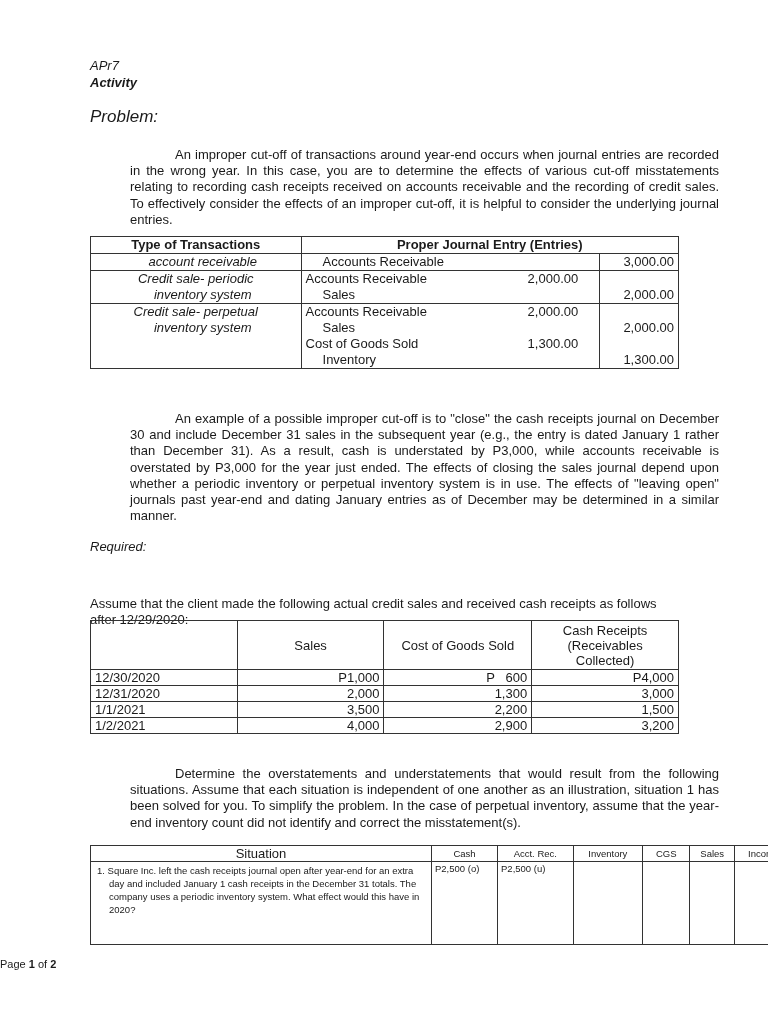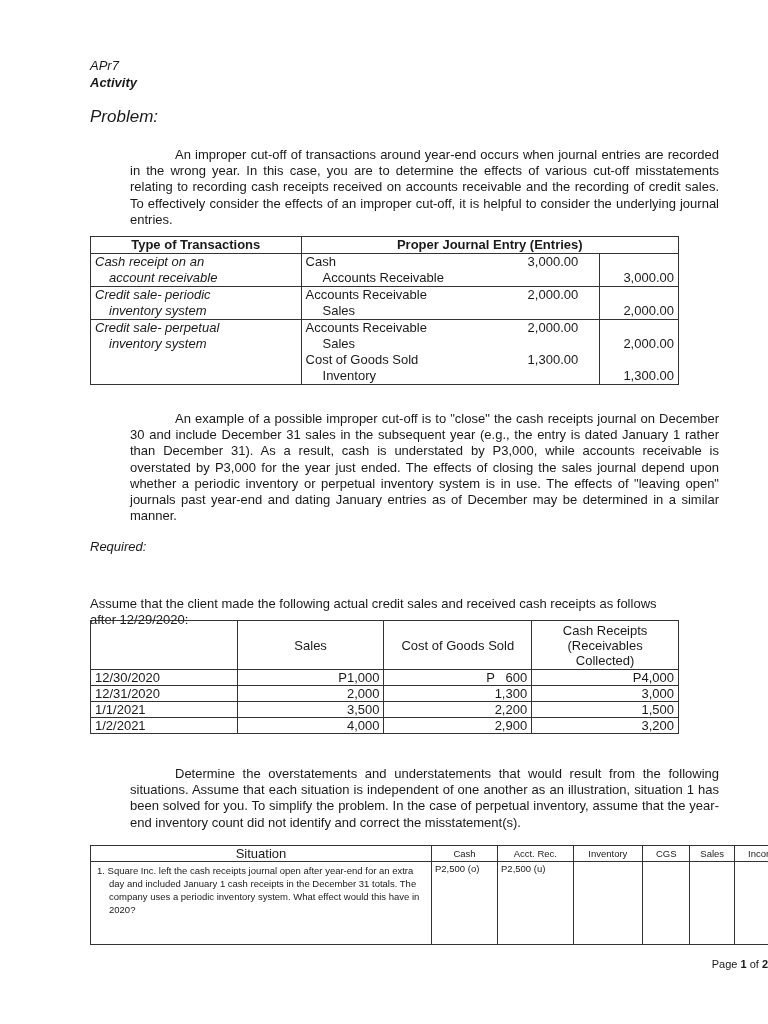--- a/index.html
+++ b/index.html
@@ -2,21 +2,21 @@
 <html><head>
 <meta charset="utf-8">
 <style>
   html, body { margin:0; padding:0; background:#ffffff; }
   body { width:768px; height:1024px; position:relative; overflow:hidden;
          font-family:"Liberation Sans", sans-serif; color:#1a1a1a; font-size:13px; }
   .abs { position:absolute; }
   .para { position:absolute; left:90px; width:589px; line-height:16.2px;
           text-align:justify; font-size:13px; }
   .indent { text-indent:45px;margin-left:40px; }
-  .it { font-style:italic; }
+  .it { font-style:italic;text-align:center; }
   .bold { font-weight:bold; }
 
   
   table { border-collapse:collapse; position:absolute; }
   #t1 { left:90px; top:236px; width:589px; font-size:13px; }
   #t1 td, #t1 th { padding:0 4px; line-height:16px; vertical-align:top; }
   #t1 th { font-weight:bold; border-bottom:1px solid #333; border-top:1px solid #333; }
   #t1 .c1 { width:203px; border-left:1px solid #333; border-right:1px solid #333; }
   #t1 .c2 { width:214px; }
   #t1 .c3 { width:70px; border-right:1px solid #333; }
@@ -35,44 +35,38 @@
   
   #t3 { left:90px; top:845px; width:703px; }
   #t3 td { border:1px solid #333; padding:0 3px; vertical-align:top; }
   #t3 .hdr td { text-align:center; font-size:9.5px; line-height:15px; }
   #t3 .hdr td.sit { font-size:13px; }
   #t3 .body td { height:80px; font-size:9.5px; line-height:13px; }
   #t3 .sitcell { font-size:9.5px; line-height:13px; padding:2px 4px 0 6px; }
   #t3 .sitcell .hang { padding-left:12px; text-indent:-12px; display:block; }
   #t3 .val { font-size:8px; text-align:left; line-height:10px; }
 
-  .footer { position:absolute; top:958px; left:0; width:768px; text-align:right; font-size:11px; }
+  .footer { position:absolute; top:958px; left:0; width:768px; text-align:left; font-size:11px; }
 </style>
 </head>
 <body>
 
 <div class="abs it" style="left:90px;top:58px;font-size:13px;">APr7</div>
 <div class="abs it bold" style="left:90px;top:75px;font-size:13px;">Activity</div>
 
 <div class="abs it" style="left:90px;top:107px;font-size:17px;">Problem:</div>
 
 <div class="para indent" style="top:147px;">An improper cut-off of transactions around year-end occurs when journal entries are recorded in the wrong year. In this case, you are to determine the effects of various cut-off misstatements relating to recording cash receipts received on accounts receivable and the recording of credit sales. To effectively consider the effects of an improper cut-off, it is helpful to consider the underlying journal entries.</div>
 
 <table id="t1">
   <tbody id="t1-body">
     <tr>
       <th class="c1">Type of Transactions</th>
       <th colspan="3" style="border-right:1px solid #333;">Proper Journal Entry (Entries)</th>
     </tr>
-  <tr>
-        <td class="c1 it">Cash receipt on an</td>
-        <td class="c2">Cash</td>
-        <td class="c3">3,000.00</td>
-        <td class="c4"></td>
-      </tr>
       <tr class="grpend">
         <td class="c1 it ind1">account receivable</td>
         <td class="c2 ind2">Accounts Receivable</td>
         <td class="c3"></td>
         <td class="c4">3,000.00</td>
       </tr>
       <tr>
         <td class="c1 it">Credit sale- periodic</td>
         <td class="c2">Accounts Receivable</td>
         <td class="c3">2,000.00</td>

